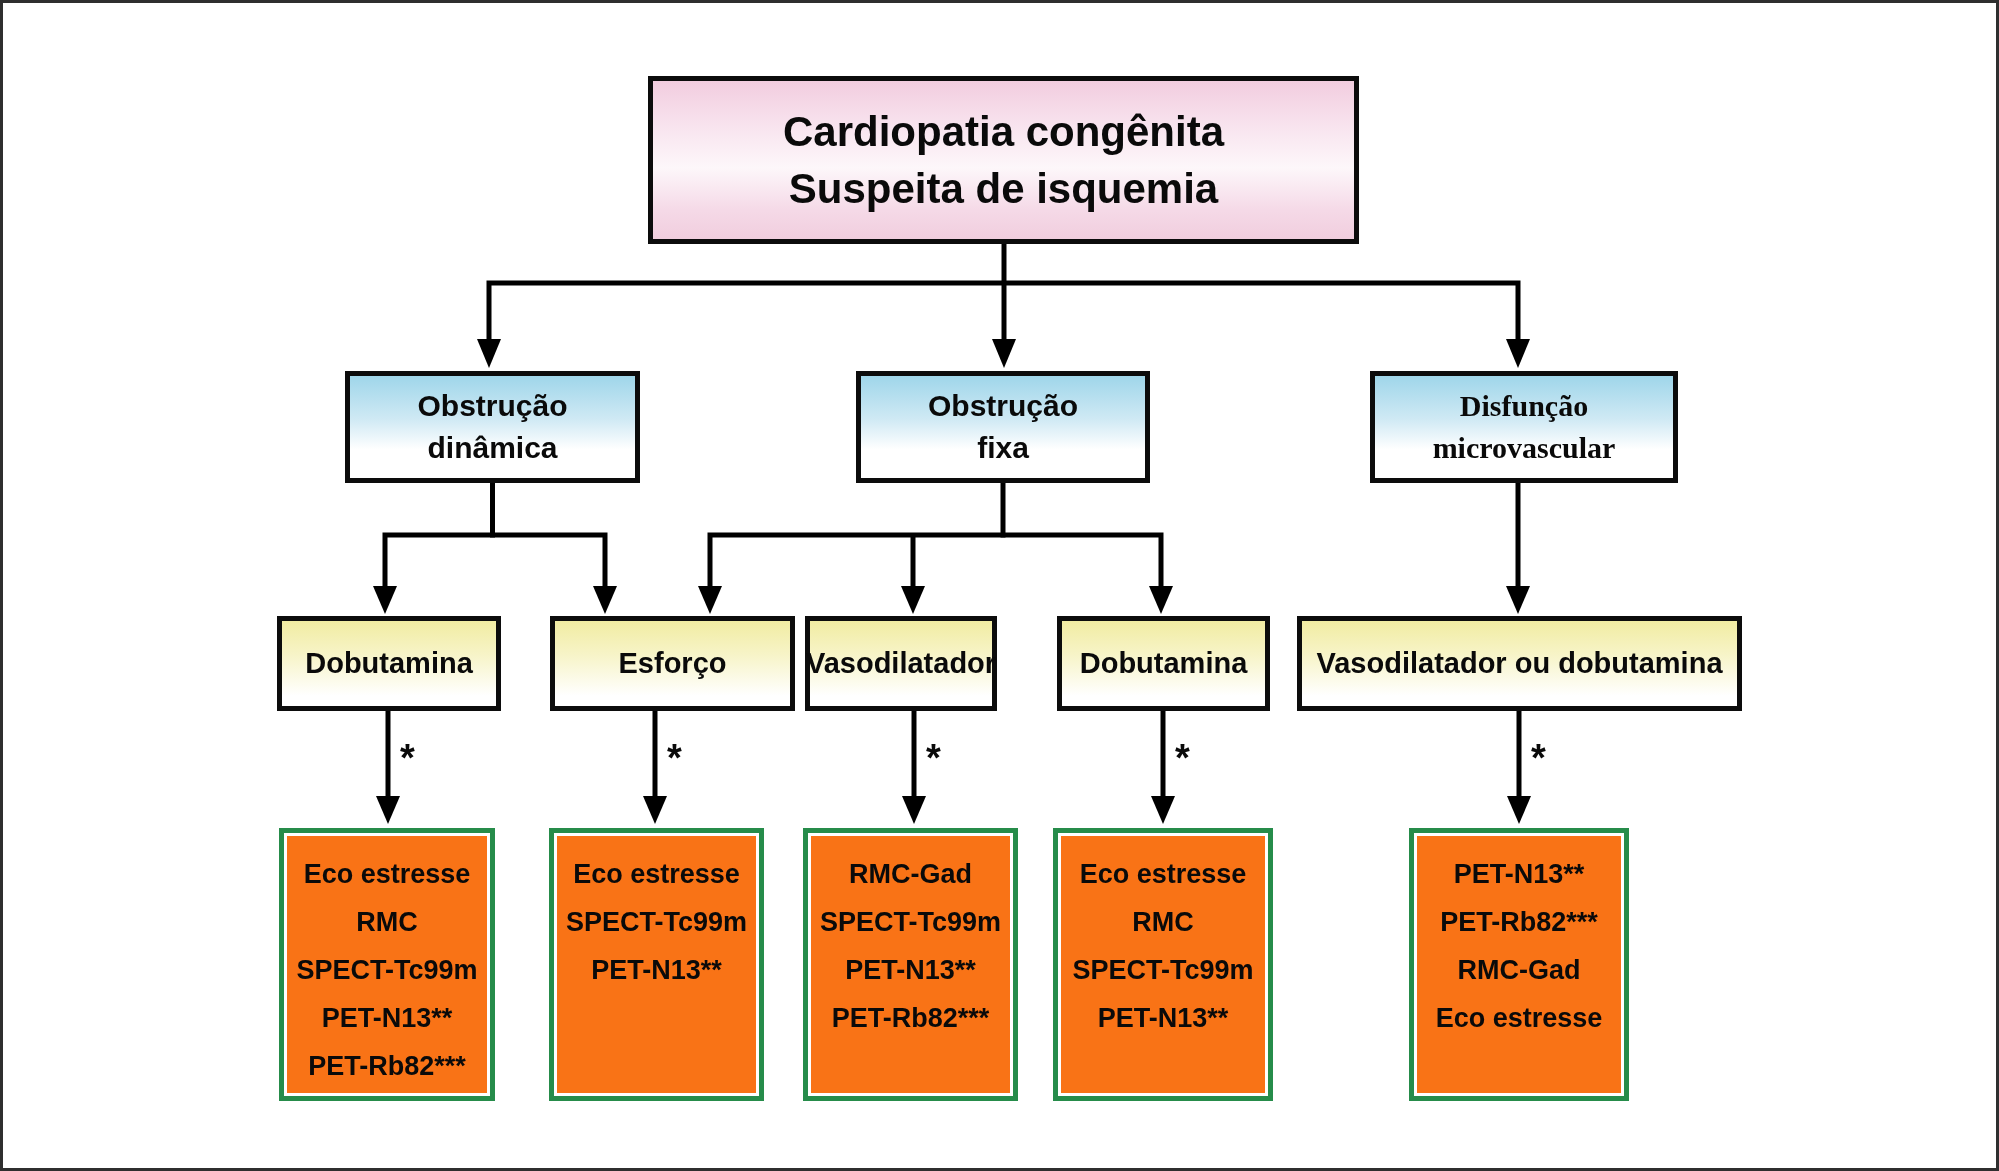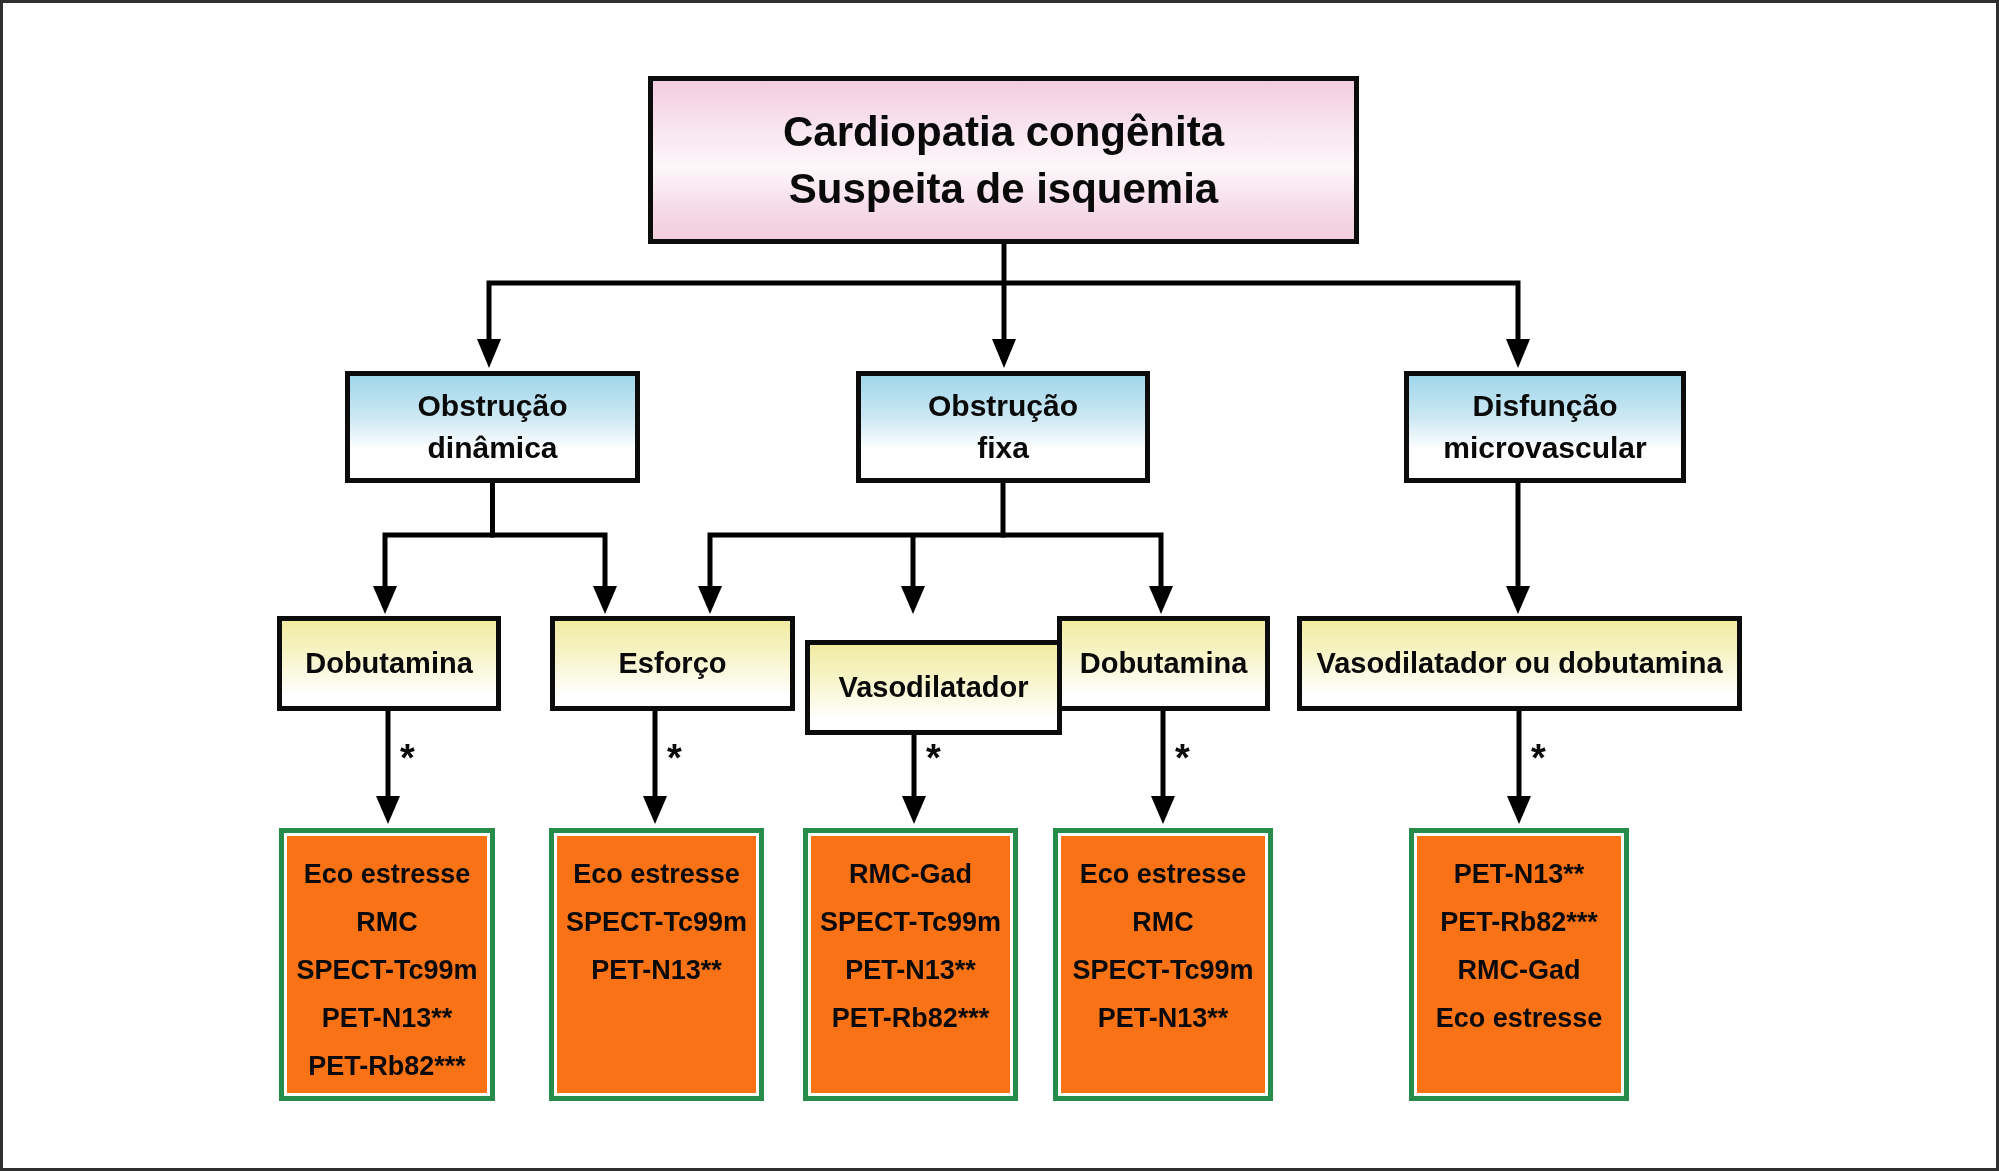--- a/index.html
+++ b/index.html
@@ -29,29 +29,29 @@
     background:linear-gradient(180deg,#f2cddf 0%,#f8e3ee 28%,#fdf7fa 55%,#f5d9e7 82%,#f1cede 100%);
     font-size:42px;line-height:57px;
   }
   .blue{
     background:linear-gradient(180deg,#9fd6ea 0%,#cfe9f4 42%,#ffffff 72%,#ffffff 100%);
     font-size:30px;line-height:42px;
     height:112px;top:368px;
   }
   .blue1{left:342px;width:295px;}
   .blue2{left:853px;width:294px;}
-  .blue3{left:1401px;width:282px;}
+  .blue3{left:1367px;width:308px;font-family:Liberation Serif, serif;}
   .yellow{
     background:linear-gradient(180deg,#f1eca2 0%,#f7f4c8 40%,#ffffff 88%);
     font-size:29px;
     height:95px;top:613px;
   }
   .y1{left:274px;width:224px;}
   .y2{left:547px;width:245px;}
-  .y3{left:802px;width:257px;margin-top:24px;}
+  .y3{left:802px;width:192px;}
   .y4{left:1054px;width:213px;}
   .y5{left:1294px;width:445px;}
   .panel{
     position:absolute;
     box-sizing:border-box;
     top:825px;height:273px;
     border:5px solid #268c4a;
     box-shadow:inset 0 0 0 3px #ffffff;
     background:#f97316;
     padding-top:17px;

